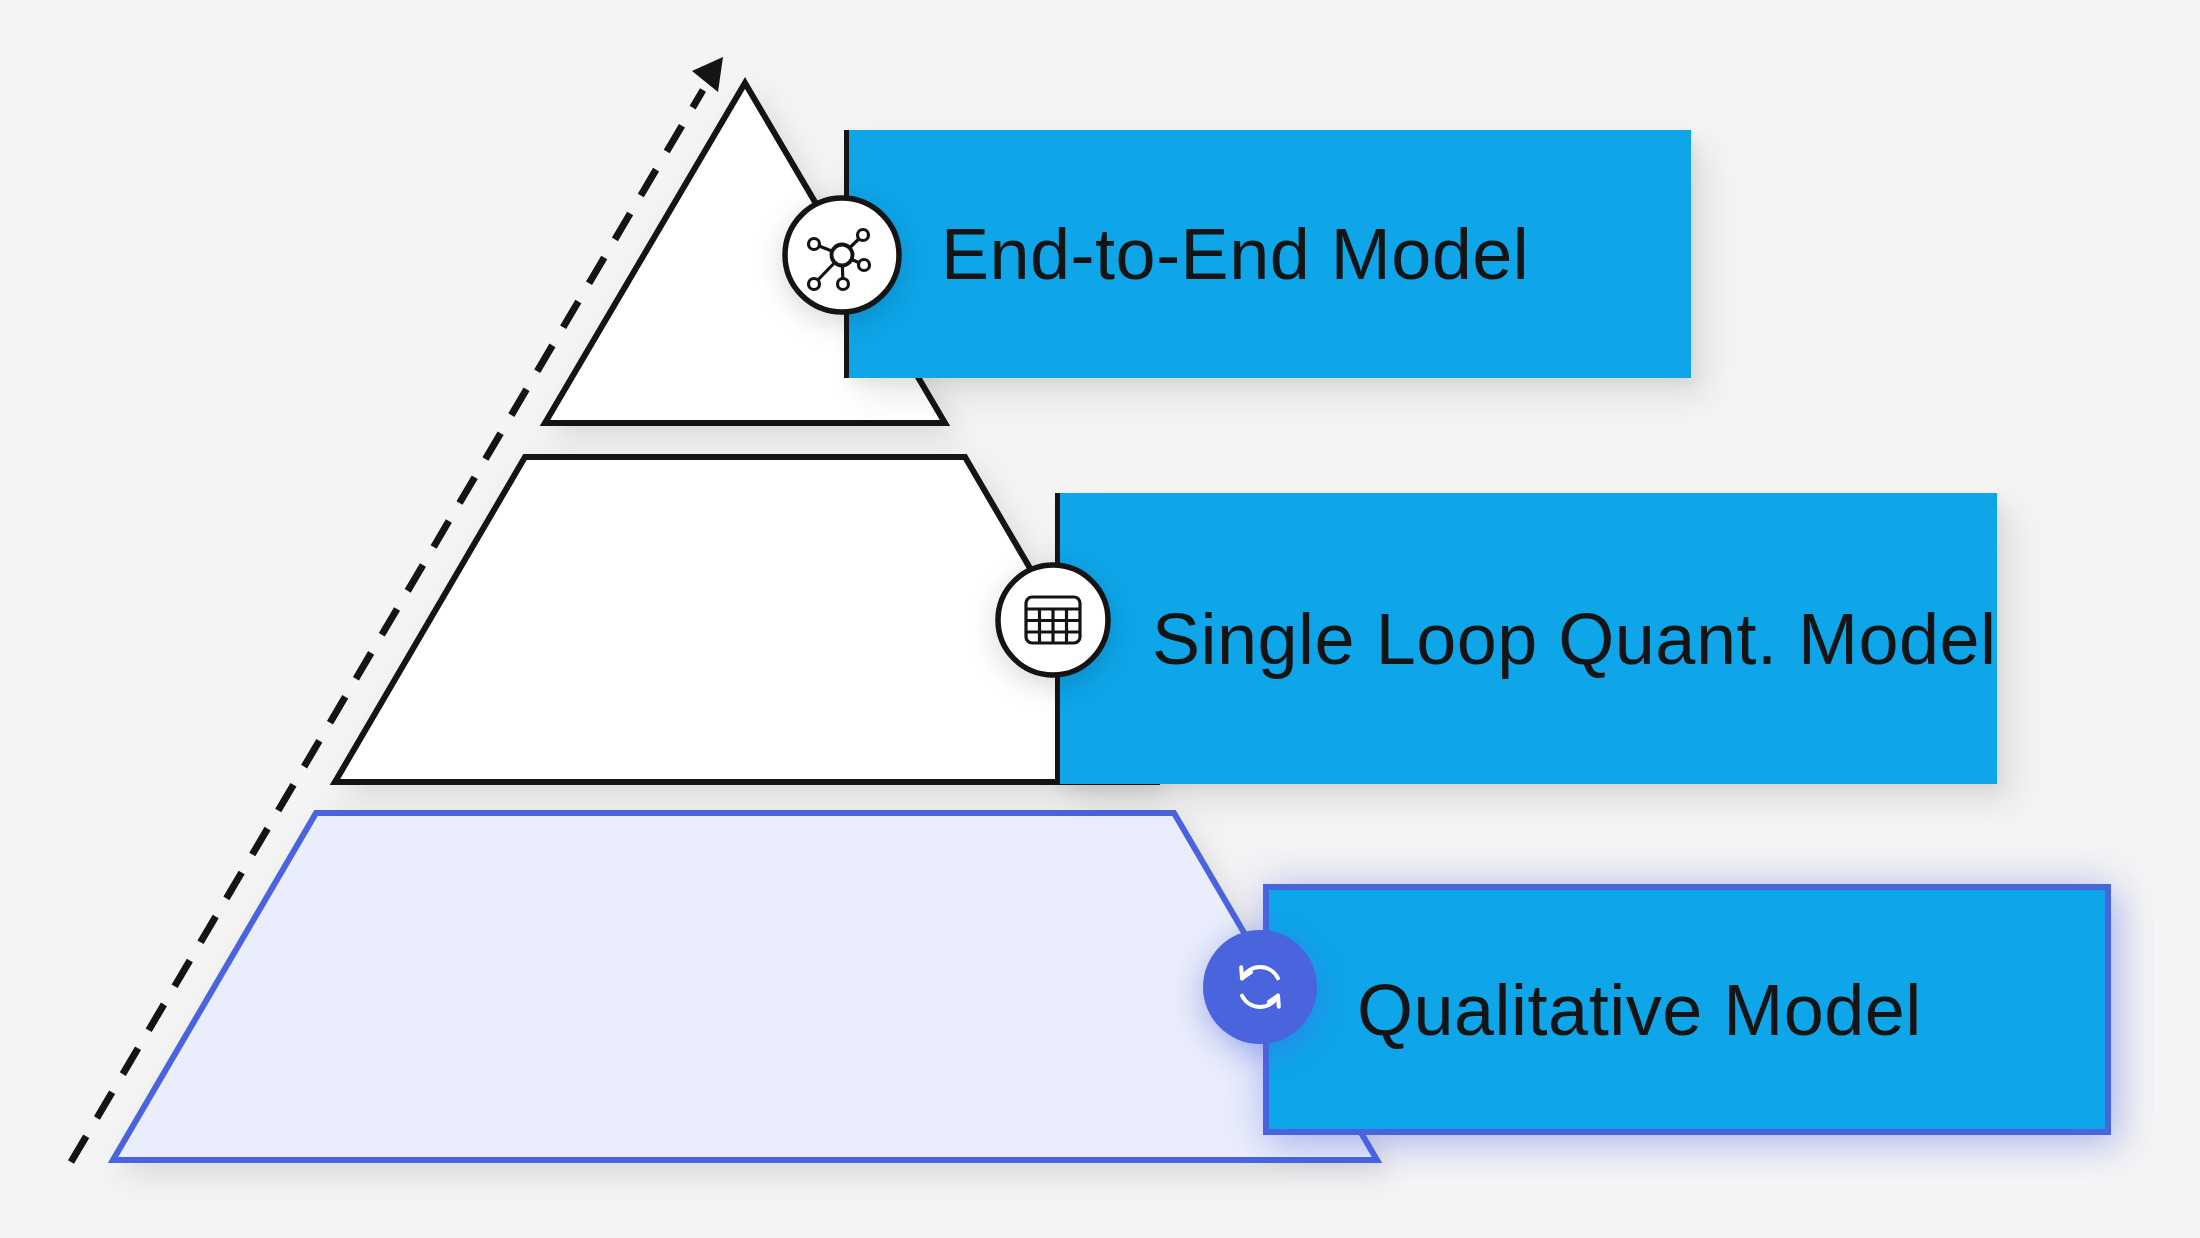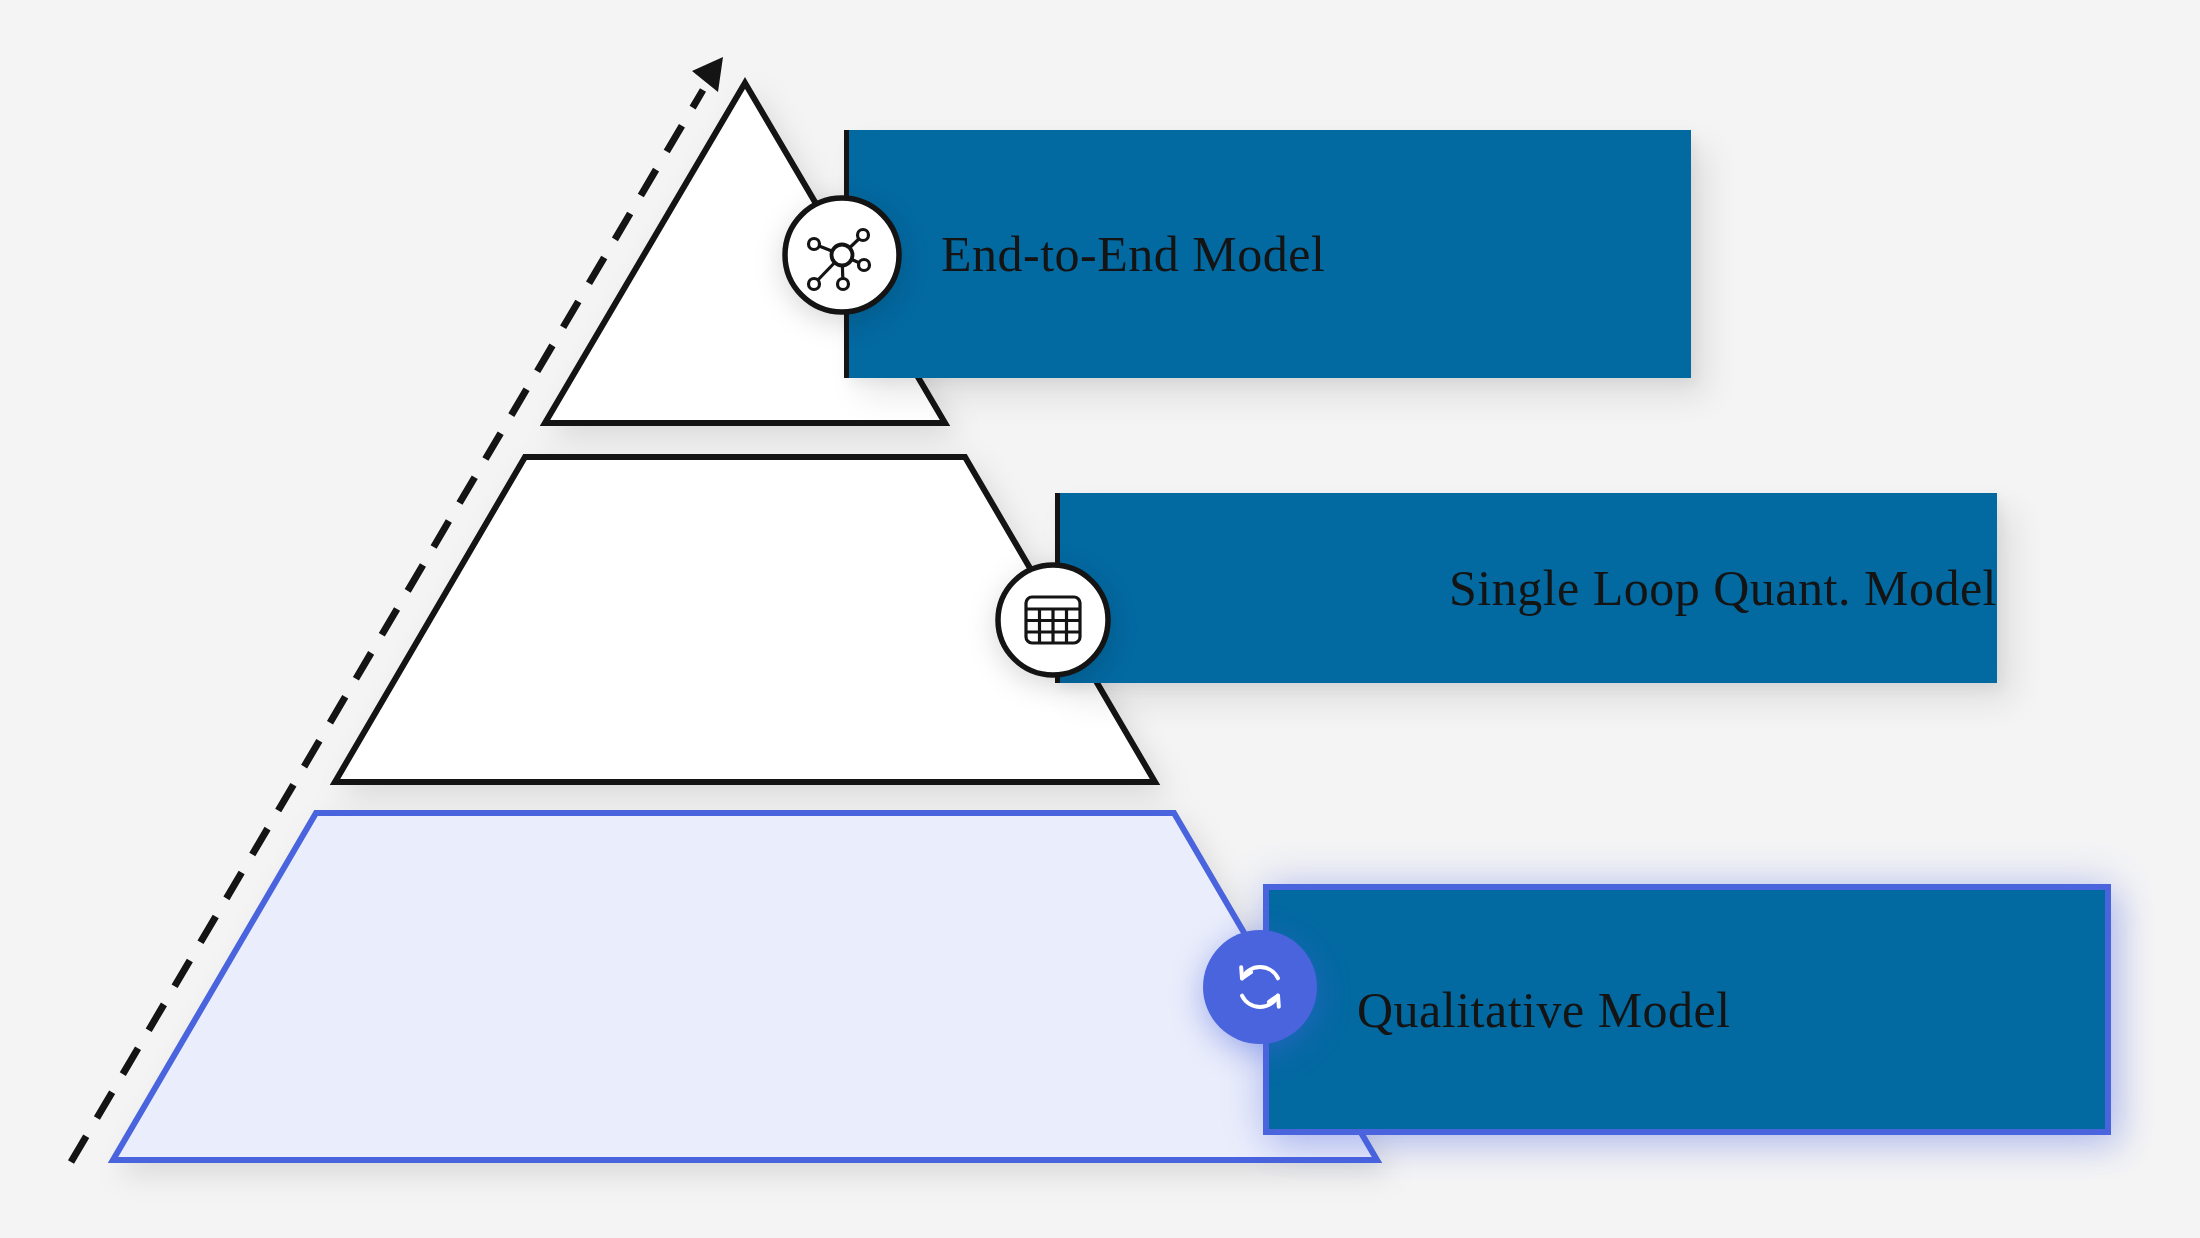--- a/index.html
+++ b/index.html
@@ -23,28 +23,27 @@
   .tier-highlight{
     fill:#eaedfb;stroke:#4a64de;stroke-width:6;stroke-linejoin:miter;
   }
   .pyr-shadow{ filter:drop-shadow(10px 12px 14px rgba(0,0,0,0.10)); }
   .dash-line{
     stroke:#141414;stroke-width:7;stroke-dasharray:30 21;fill:none;
   }
   .arrow-head{ fill:#141414; }
   .card{
     position:absolute;
-    background:#0369a1;
+    background:#0ea5e9;
     box-sizing:border-box;
     display:flex;align-items:center;
     color:#141414;
-    font-size:50px;
+    font-size:72px;
     letter-spacing:0.5px;
     white-space:nowrap;
-    font-family:Liberation Serif, serif;
   }
   .card.plain{
     border-left:5px solid #141414;
     padding-left:92px;
     box-shadow:16px 18px 32px rgba(0,0,0,0.09), 4px 6px 12px rgba(0,0,0,0.05);
   }
   .card.highlight{
     border:6px solid #4a64de;
     padding-left:88px;
     box-shadow:0 0 38px rgba(74,100,222,0.32), 12px 14px 30px rgba(74,100,222,0.18);
@@ -72,21 +71,21 @@
       <polygon class="tier-plain" points="745,83 945,423 545,423"></polygon>
       <polygon class="tier-plain" points="525,457 965,457 1155,782 335,782"></polygon>
       <polygon class="tier-highlight" points="316,813 1174,813 1377,1160 113,1160"></polygon>
     </g>
   </svg>
 
   <div class="card plain" style="left:844px;top:130px;width:847px;height:248px;">
     <span>End-to-End Model</span>
   </div>
 
-  <div class="card plain" style="left:1055px;top:493px;width:942px;height:190px;justify-content:flex-end;">
+  <div class="card plain" style="left:1055px;top:493px;width:942px;height:291px;">
     <span>Single Loop Quant. Model</span>
   </div>
 
   <div class="card highlight" style="left:1263px;top:859px;width:848px;height:251px;">
     <span>Qualitative Model</span>
   </div>
 
   <svg class="layer" width="2200" height="1238" viewBox="0 0 2200 1238">
 
     <g transform="translate(842,255)" class="badge-shadow">

